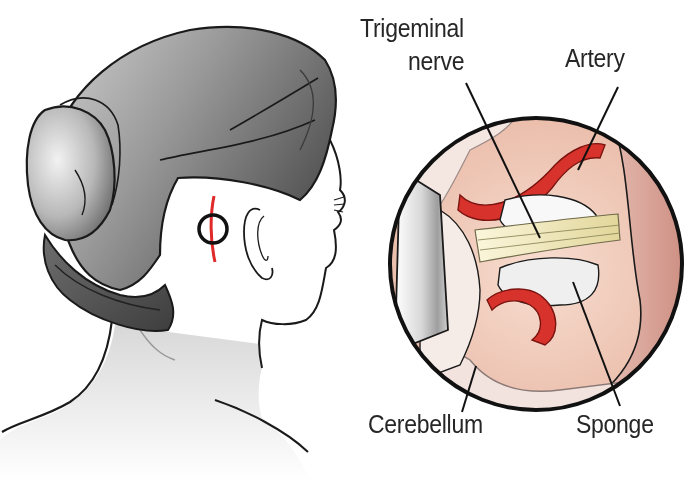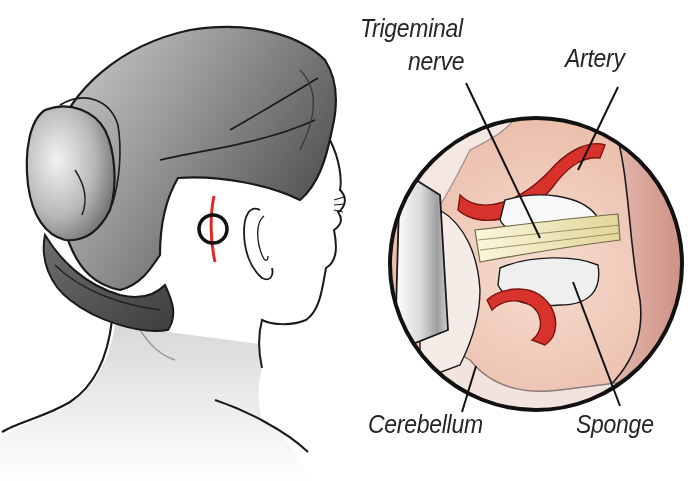--- a/index.html
+++ b/index.html
@@ -1,17 +1,17 @@
 <!DOCTYPE html>
 <html><head>
 <meta charset="utf-8">
 <style>
   html, body { margin: 0; padding: 0; background: #ffffff; }
   body { width: 700px; height: 481px; position: relative; overflow: hidden; font-family: "Liberation Sans", sans-serif; }
-  #stage { position: absolute; left: 0; top: 0; width: 700px; height: 481px; font-style: italic; }
+  #stage { position: absolute; left: 0; top: 0; width: 700px; height: 481px; }
   .label { position: absolute; color: #262626; font-family: "Liberation Sans", sans-serif; font-size: 25px; line-height: 26px; letter-spacing: -0.3px; white-space: nowrap; transform: scaleX(0.92); transform-origin: left top; }
 </style>
 </head>
 <body>
 
 <div id="stage">
   <svg width="700" height="481" viewBox="0 0 700 481">
     <defs>
       <linearGradient id="hairGrad" x1="0" y1="0" x2="1" y2="0.6">
         <stop offset="0" stop-color="#cfcfcf"></stop>

